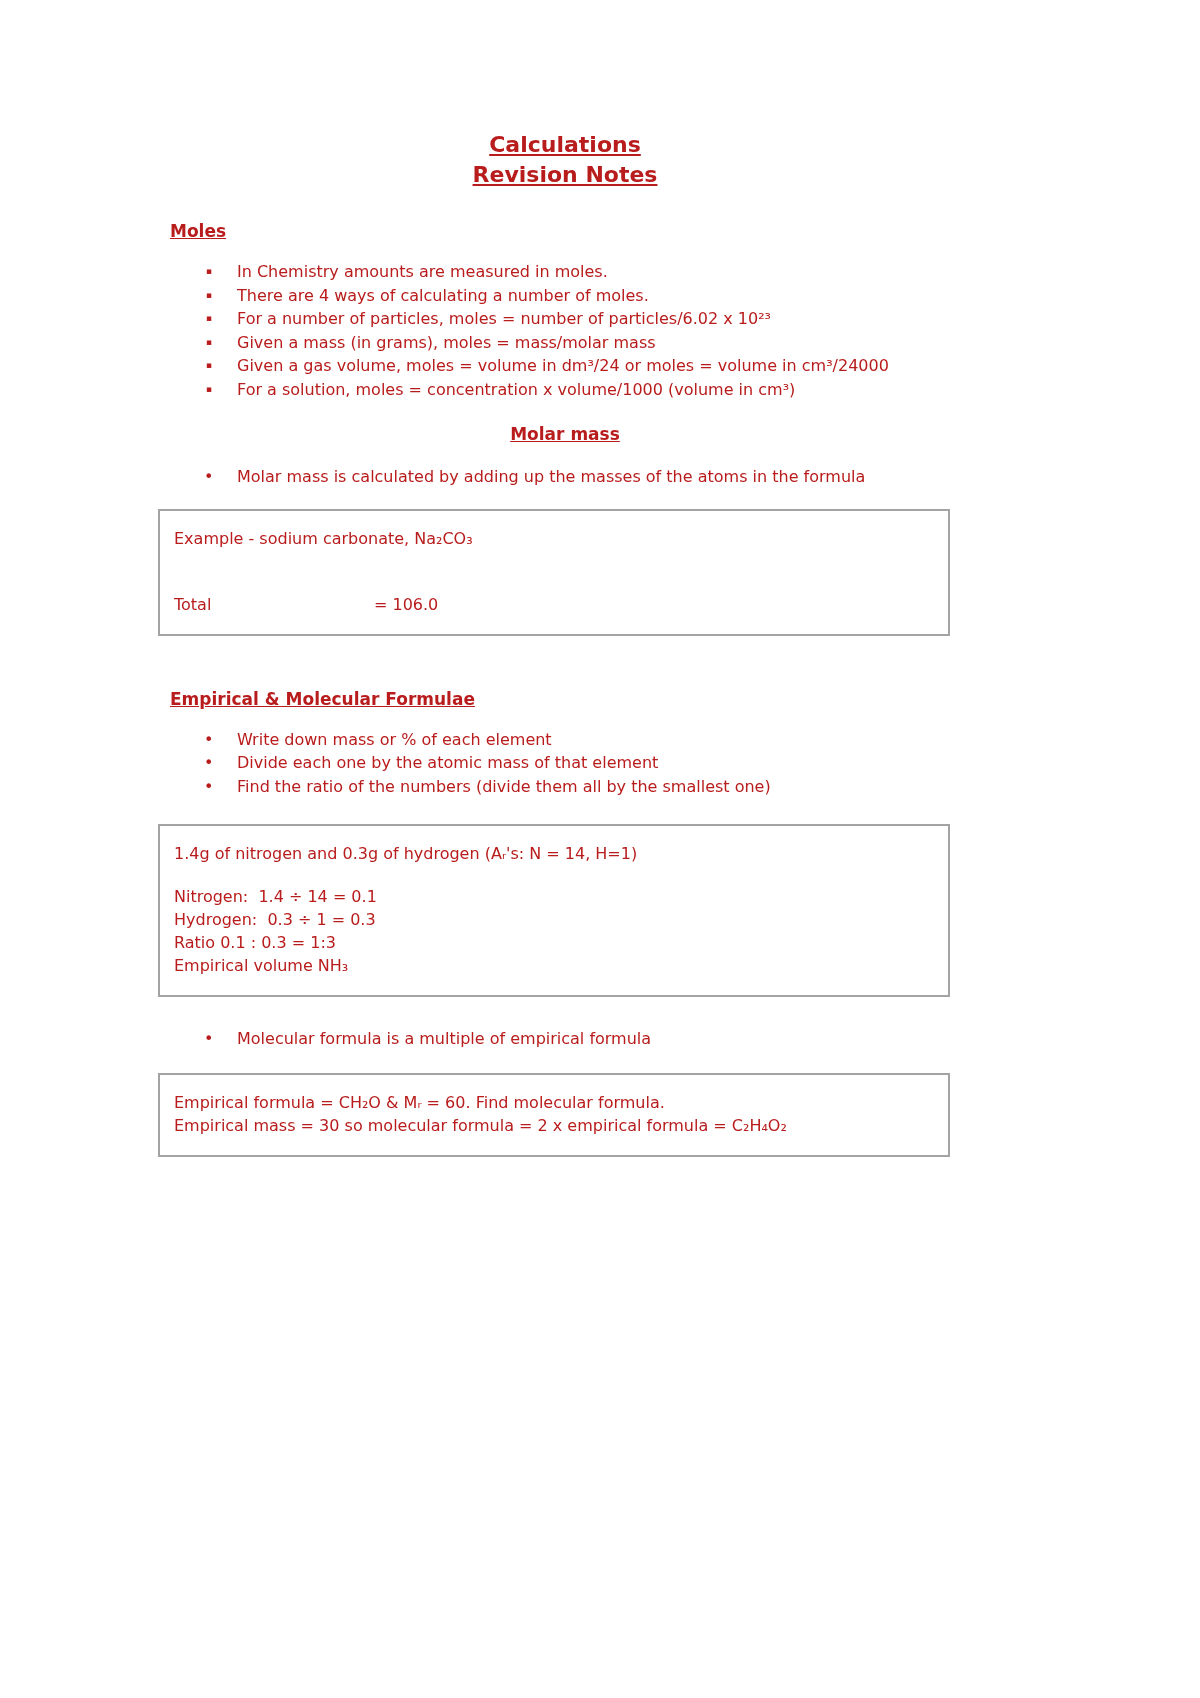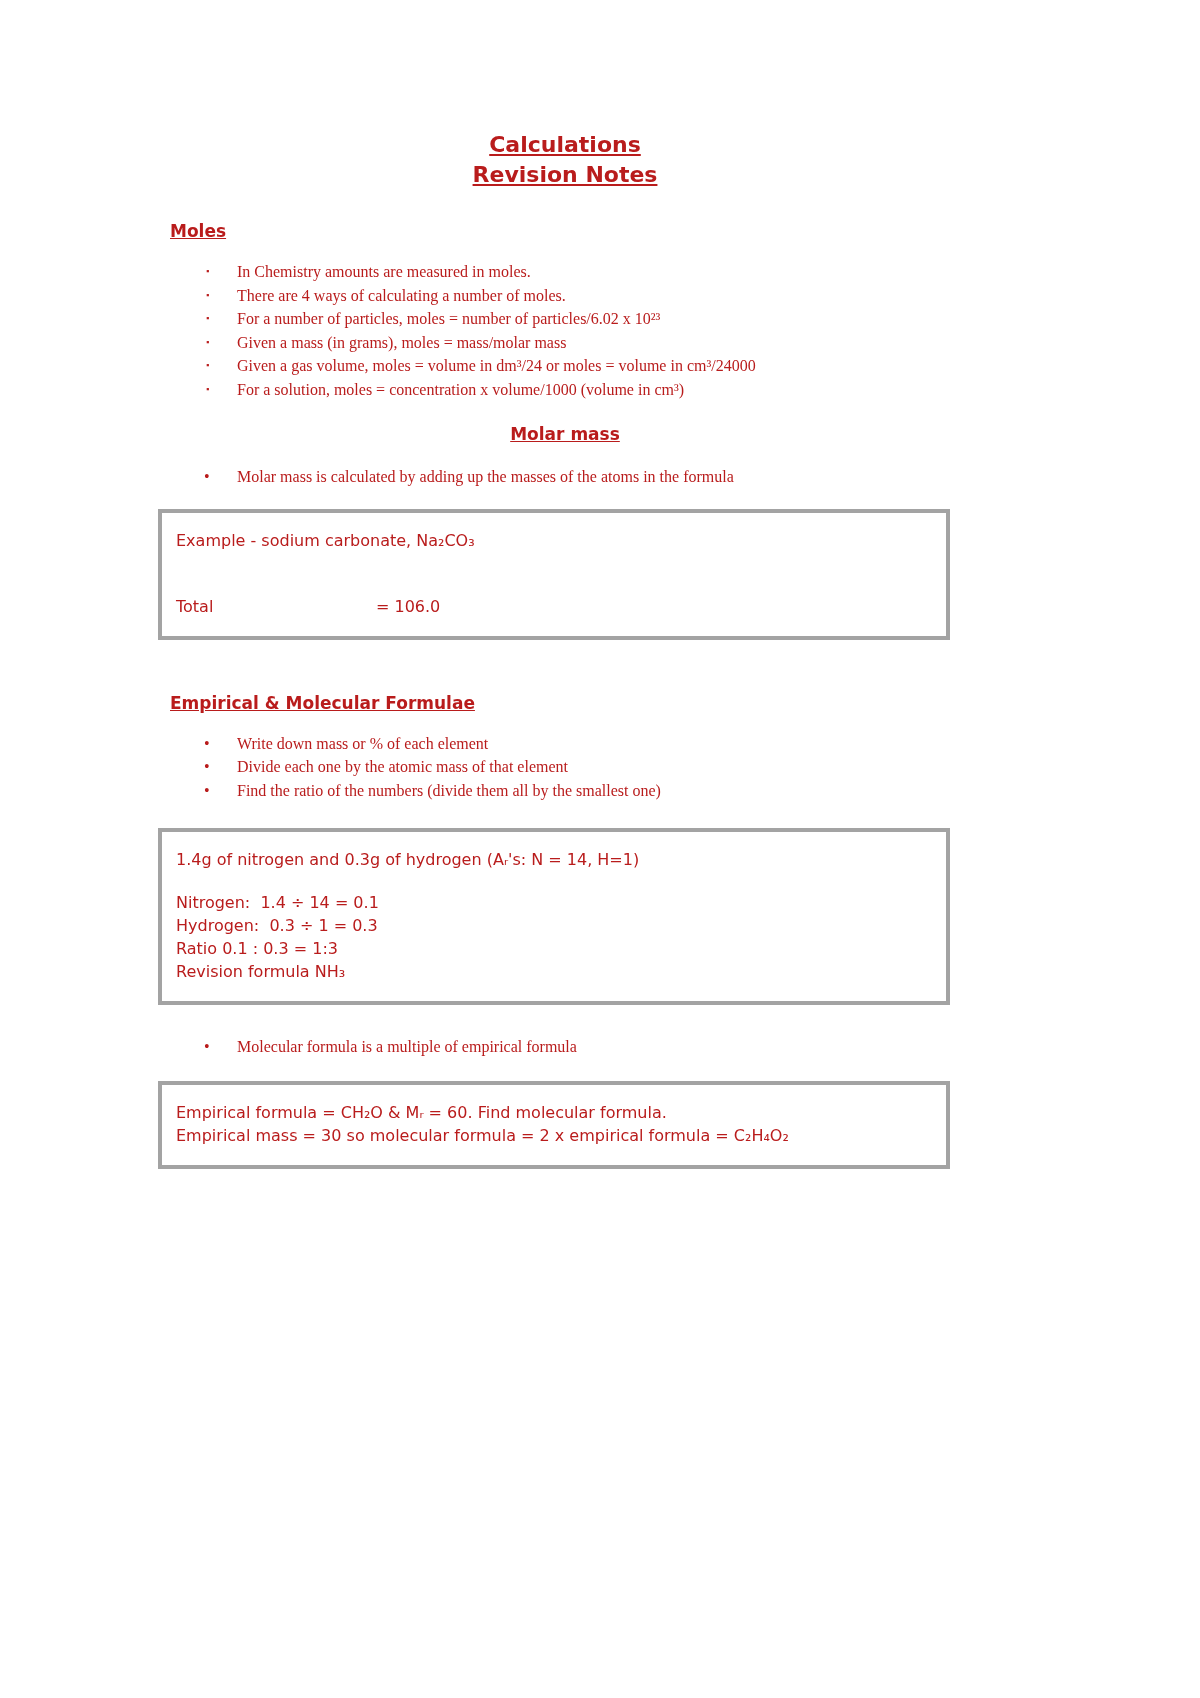--- a/index.html
+++ b/index.html
@@ -34,21 +34,20 @@
     line-height: 22px;
   }
   .h-moles     { margin-top: 30px; text-decoration: underline; }
   .h-molar     { margin-top: 22px; text-align: center; }
   .h-empirical { margin-top: 52px; }
 
   ul.bullets {
     list-style: none;
     margin: 18px 0 0 0;
     padding: 0;
-    font-family: Liberation Serif, serif;
   }
   ul.bullets li {
     position: relative;
     padding-left: 67px;
     line-height: 23.5px;
     white-space: pre-wrap;
   }
   ul.bullets.square li::before {
     content: "\25AA";
     position: absolute;
@@ -64,21 +63,21 @@
     top: 0;
     font-size: 16px;
     line-height: 23.5px;
   }
   ul.bullets.single { margin-top: 20px; }
 
   .example-box {
     box-sizing: border-box;
     margin-left: -12px;
     width: 792px;
-    border: 4px solid #a3a3a3;
+    border: 2px solid #a3a3a3;
     padding: 16px 16px 18px 14px;
     line-height: 23px;
   }
   .box-molar     { margin-top: 20px; }
   .box-empirical { margin-top: 26px; }
   .box-molecular { margin-top: 22px; }
   .box-line { line-height: 23px; white-space: pre-wrap; min-height: 23px; }
   .box-spacer-sm { height: 20px; }
   .box-spacer    { height: 23px; }
 
@@ -134,21 +133,21 @@
       <li>Divide each one by the atomic mass of that element</li>
       <li>Find the ratio of the numbers (divide them all by the smallest one)</li>
     </ul>
 
     <div class="example-box box-empirical">
       <div class="box-line">1.4g of nitrogen and 0.3g of hydrogen (Aᵣ's: N = 14, H=1)</div>
       <div class="box-spacer-sm"></div>
       <div class="box-line">Nitrogen:  1.4 ÷ 14 = 0.1</div>
       <div class="box-line">Hydrogen:  0.3 ÷ 1 = 0.3</div>
       <div class="box-line">Ratio 0.1 : 0.3 = 1:3</div>
-      <div class="box-line">Revision formula NH₃</div>
+      <div class="box-line">Empirical volume NH₃</div>
     </div>
 
     <ul class="bullets round" style="margin-top:30px;">
       <li>Molecular formula is a multiple of empirical formula</li>
     </ul>
 
     <div class="example-box box-molecular">
       <div class="box-line">Empirical formula = CH₂O &amp; Mᵣ = 60. Find molecular formula.</div>
       <div class="box-line">Empirical mass = 30 so molecular formula = 2 x empirical formula = C₂H₄O₂</div>
     </div>

